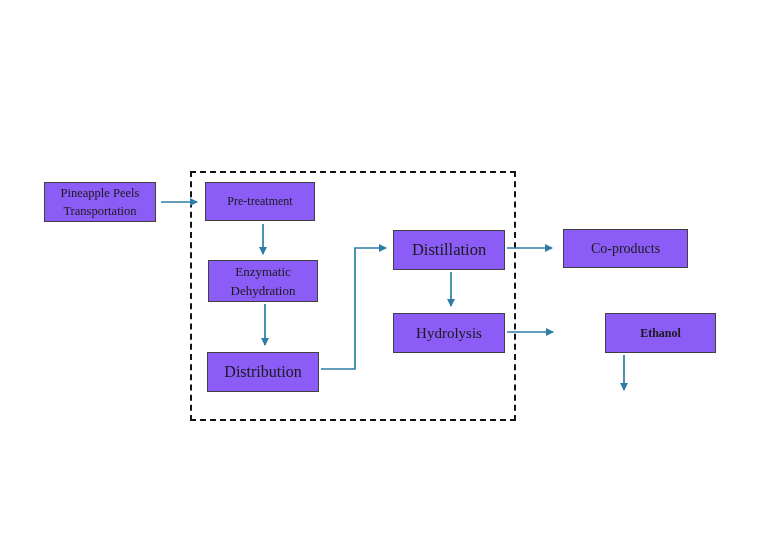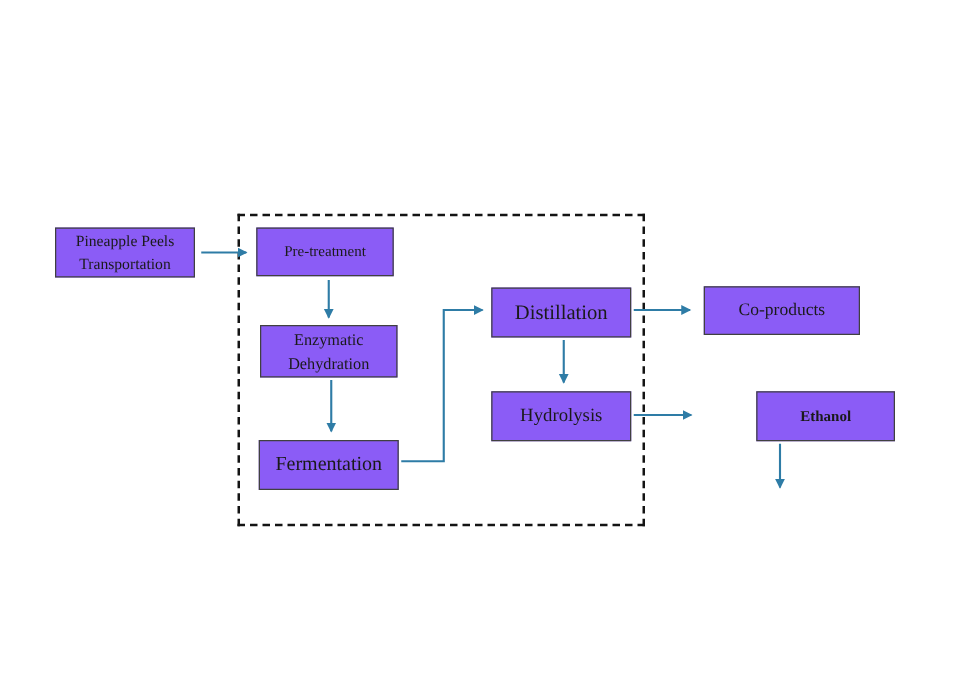--- a/index.html
+++ b/index.html
@@ -49,19 +49,19 @@
     <path class="edge" d="M451,272 L451,306" marker-end="url(#ah)"></path>
     <path class="edge" d="M507,332 L553,332" marker-end="url(#ah)"></path>
     <path class="edge" d="M624,355 L624,390" marker-end="url(#ah)"></path>
   </svg>
 
   <div class="node n-pineapple">Pineapple Peels
 Transportation</div>
   <div class="node n-pretreatment">Pre-treatment</div>
   <div class="node n-enzymatic">Enzymatic
 Dehydration</div>
-  <div class="node n-fermentation">Fermentation</div>
+  <div class="node n-fermentation">Distribution</div>
   <div class="node n-distillation">Distillation</div>
   <div class="node n-dehydration">Hydrolysis</div>
   <div class="node n-coproducts">Co-products</div>
   <div class="node n-ethanol">Ethanol</div>
 
 </div>
 
 </body></html>

